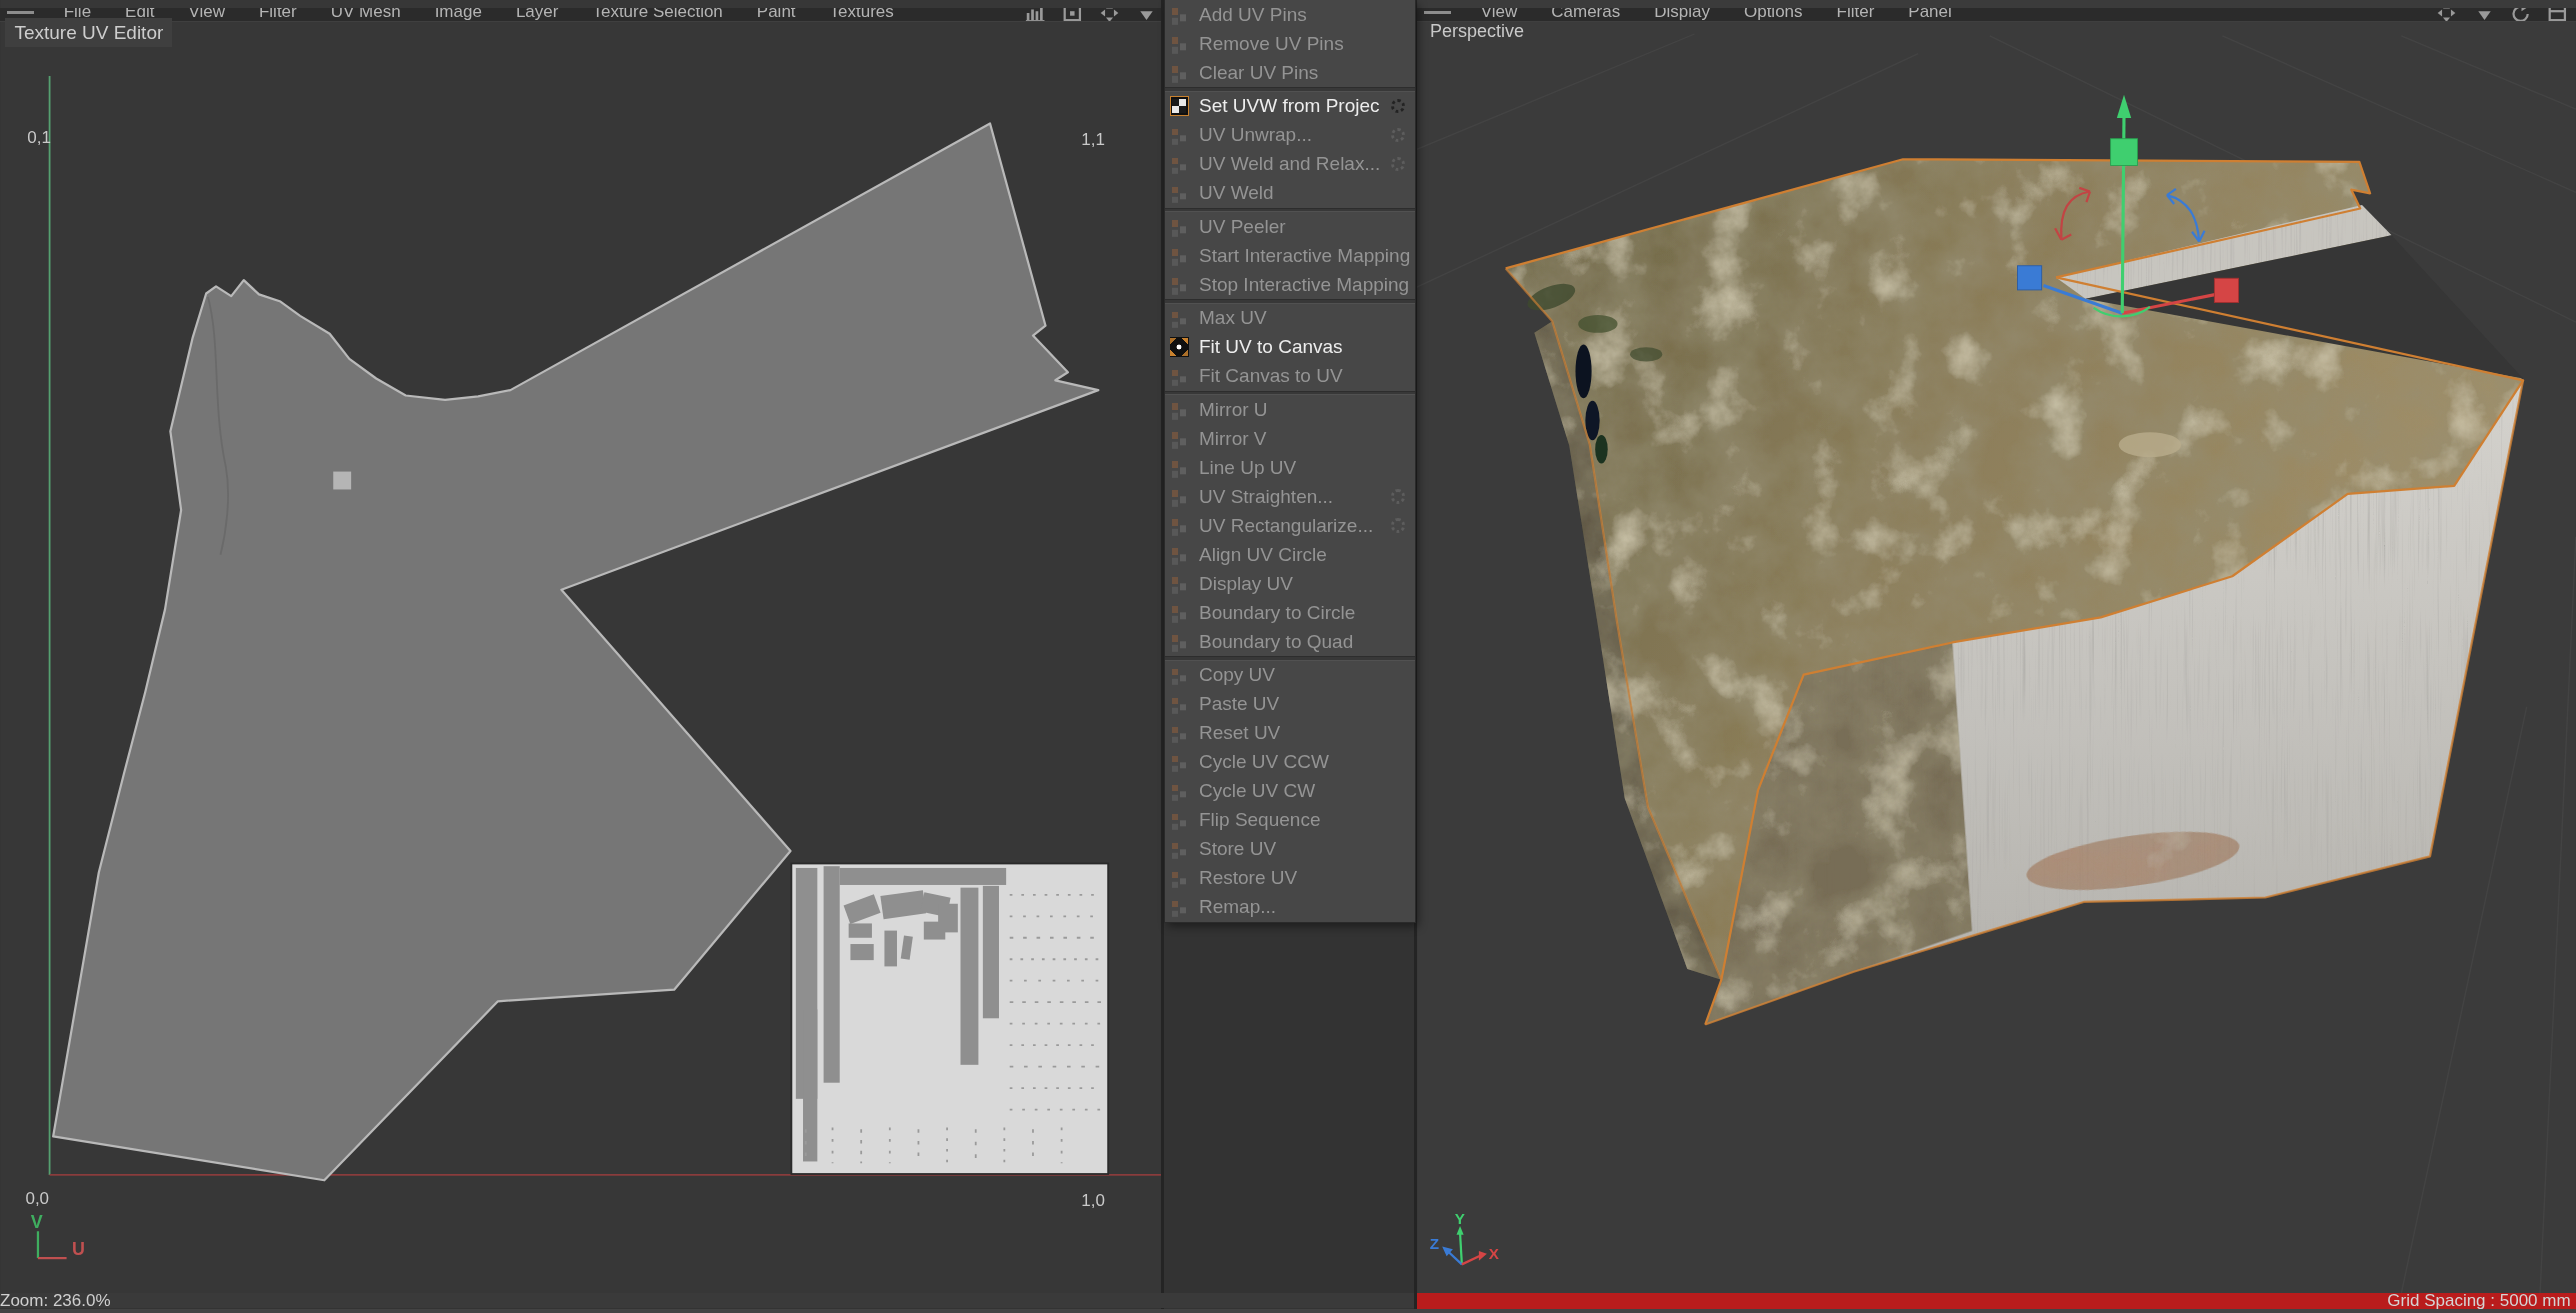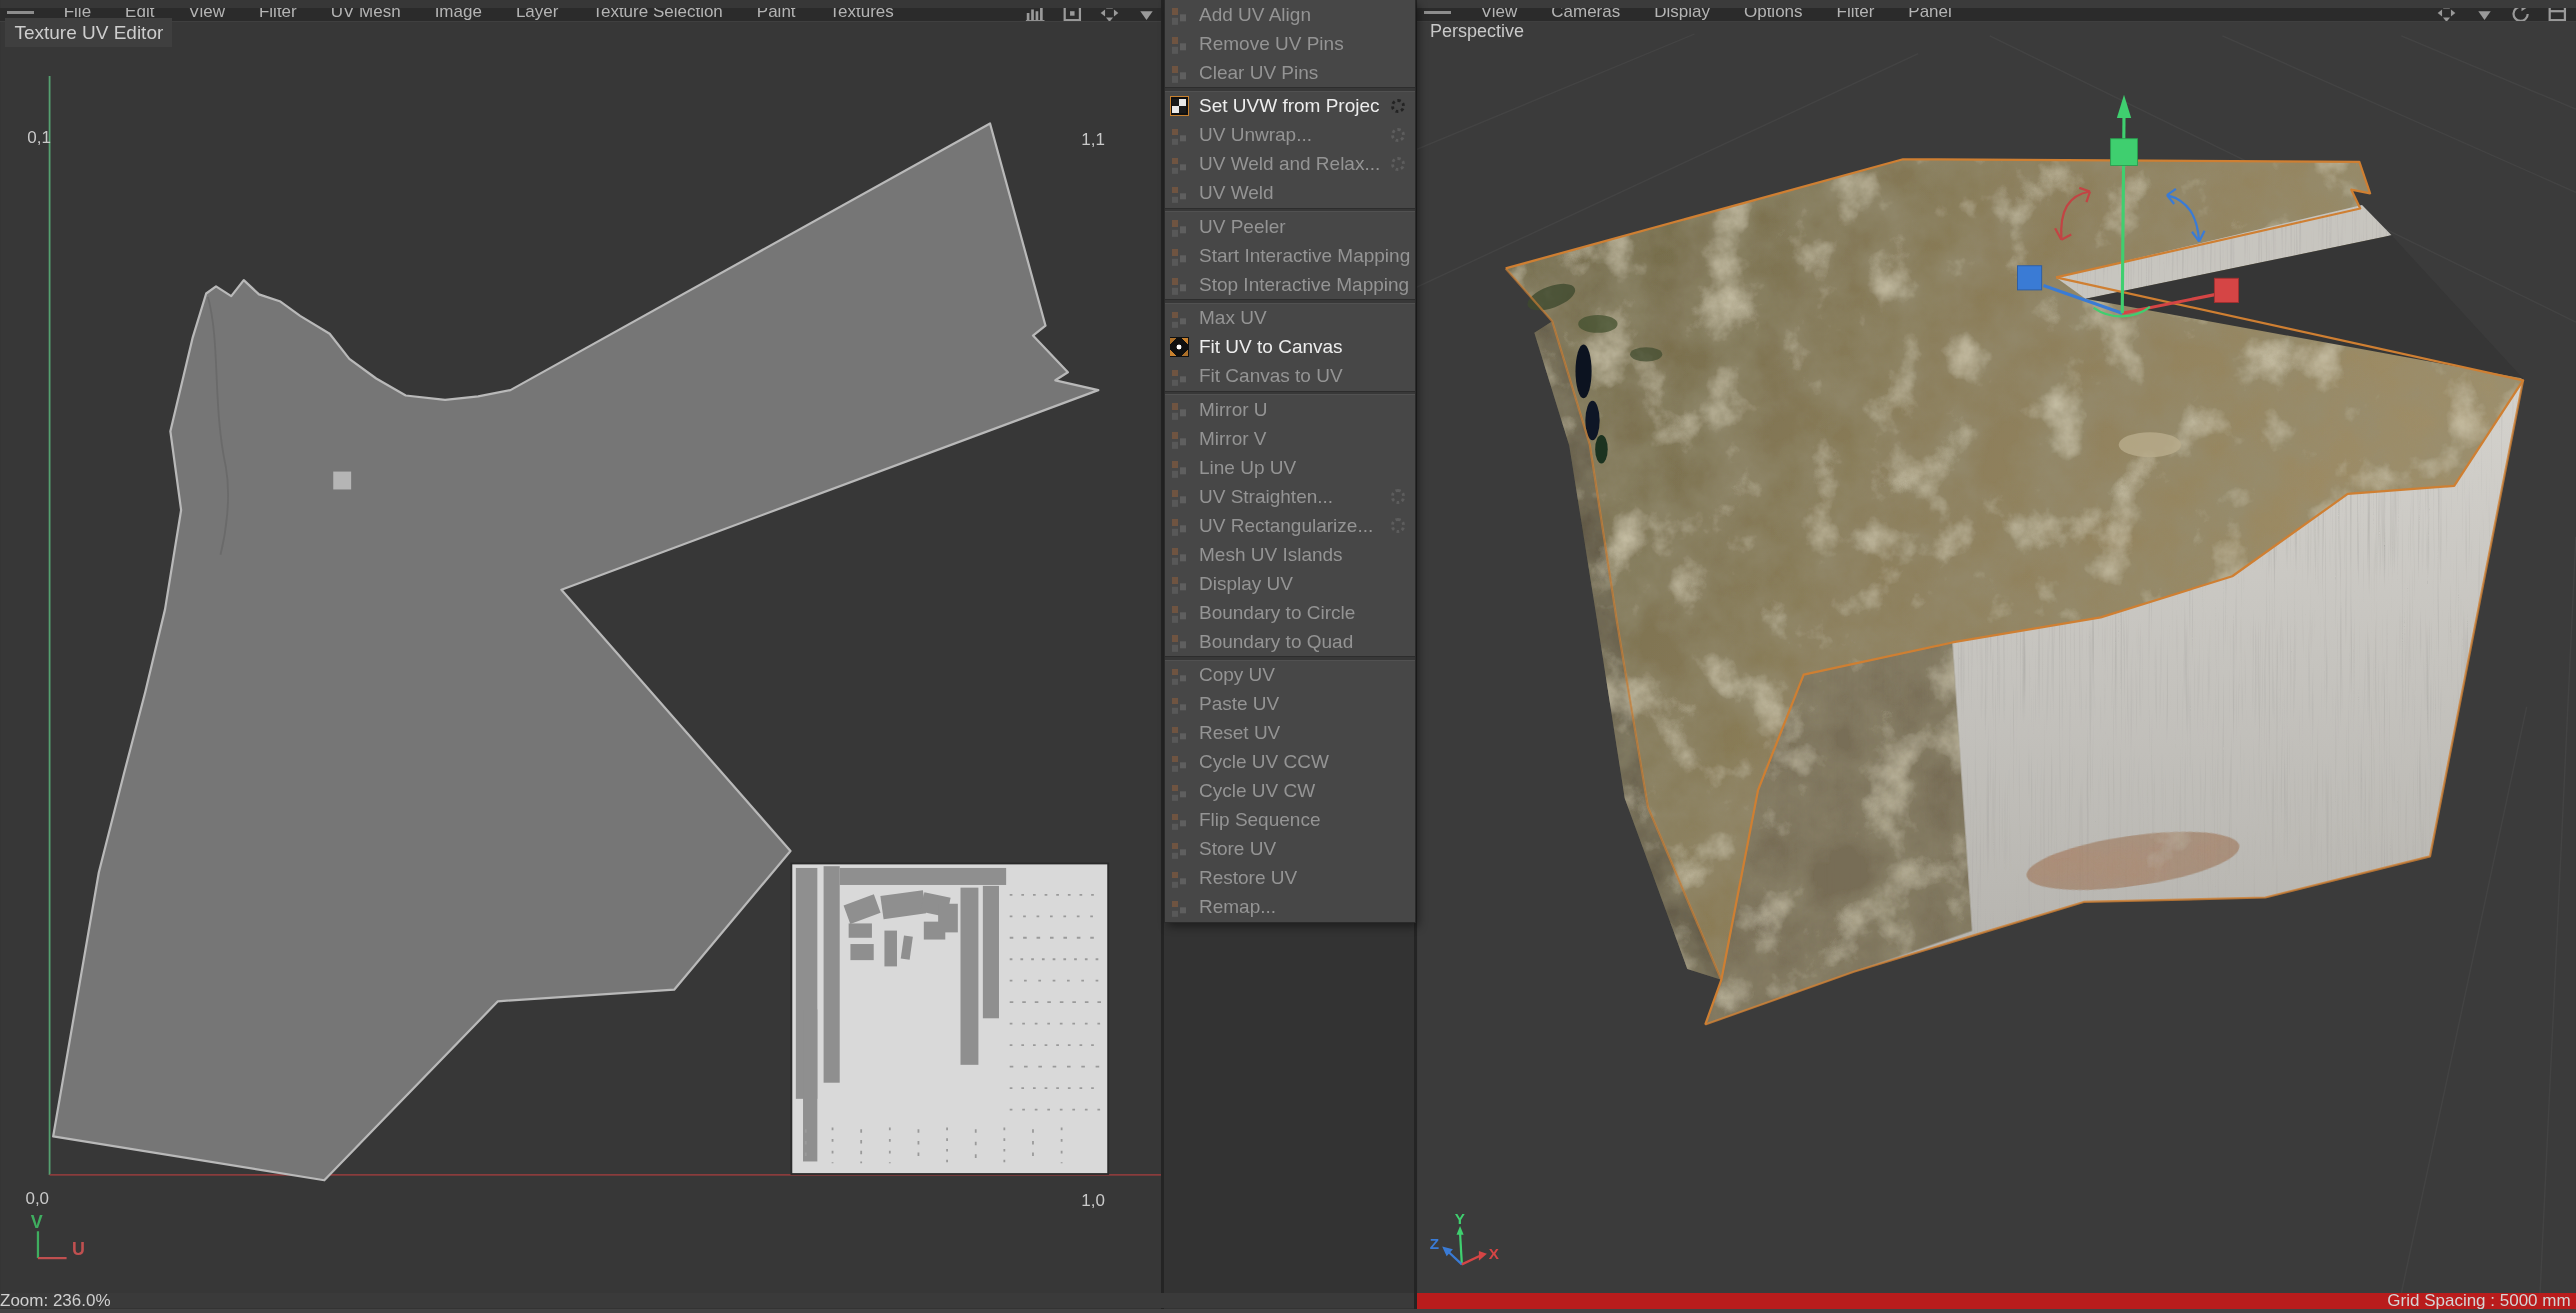--- a/index.html
+++ b/index.html
@@ -321,21 +321,21 @@
           <rect x="3" y="2" width="17" height="16" fill="none" stroke="#9a9a9a" stroke-width="2.5"></rect>
           <line x1="3" y1="8" x2="20" y2="8" stroke="#9a9a9a" stroke-width="2.5"></line>
         </svg>
     </div>
   </div>
   <span class="view-label" style="left:1430px;top:20.6px;">Perspective</span>
 
   <div id="uv-menu">
       <div class="mi disabled">
       <span class="mi-icon ic-pin-add"></span>
-      <span class="mi-label">Add UV Align</span>
+      <span class="mi-label">Add UV Pins</span>
 
     </div>
       <div class="mi disabled">
       <span class="mi-icon ic-pin-remove"></span>
       <span class="mi-label">Remove UV Pins</span>
 
     </div>
       <div class="mi disabled">
       <span class="mi-icon ic-pin-clear"></span>
       <span class="mi-label">Clear UV Pins</span>
@@ -415,21 +415,21 @@
       <span class="mi-label">UV Straighten...</span>
       <span class="mi-gear"></span>
     </div>
       <div class="mi disabled">
       <span class="mi-icon ic-uv-rectangularize"></span>
       <span class="mi-label">UV Rectangularize...</span>
       <span class="mi-gear"></span>
     </div>
       <div class="mi disabled">
       <span class="mi-icon ic-align-uv-islands"></span>
-      <span class="mi-label">Mesh UV Islands</span>
+      <span class="mi-label">Align UV Circle</span>
 
     </div>
       <div class="mi disabled">
       <span class="mi-icon ic-unstitch-uv"></span>
       <span class="mi-label">Display UV</span>
 
     </div>
       <div class="mi disabled">
       <span class="mi-icon ic-boundary-circle"></span>
       <span class="mi-label">Boundary to Circle</span>

